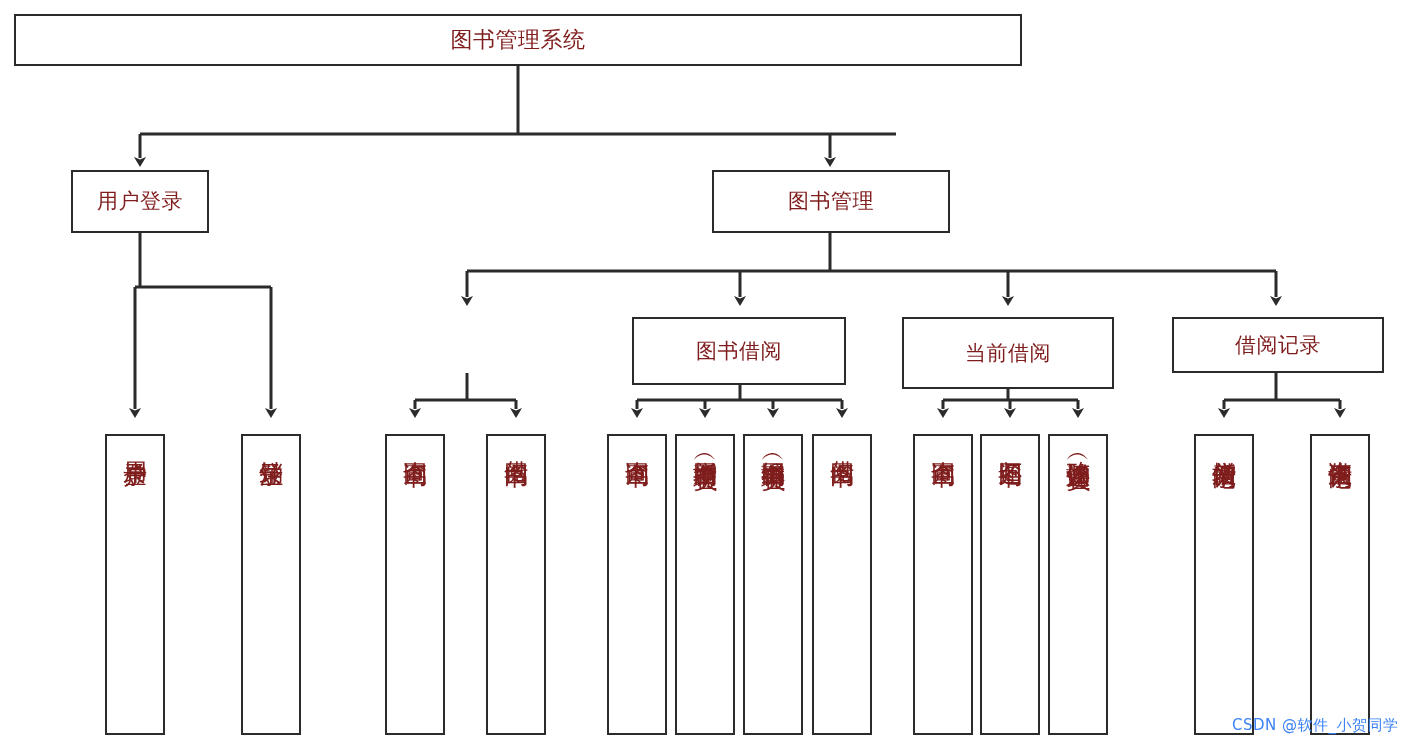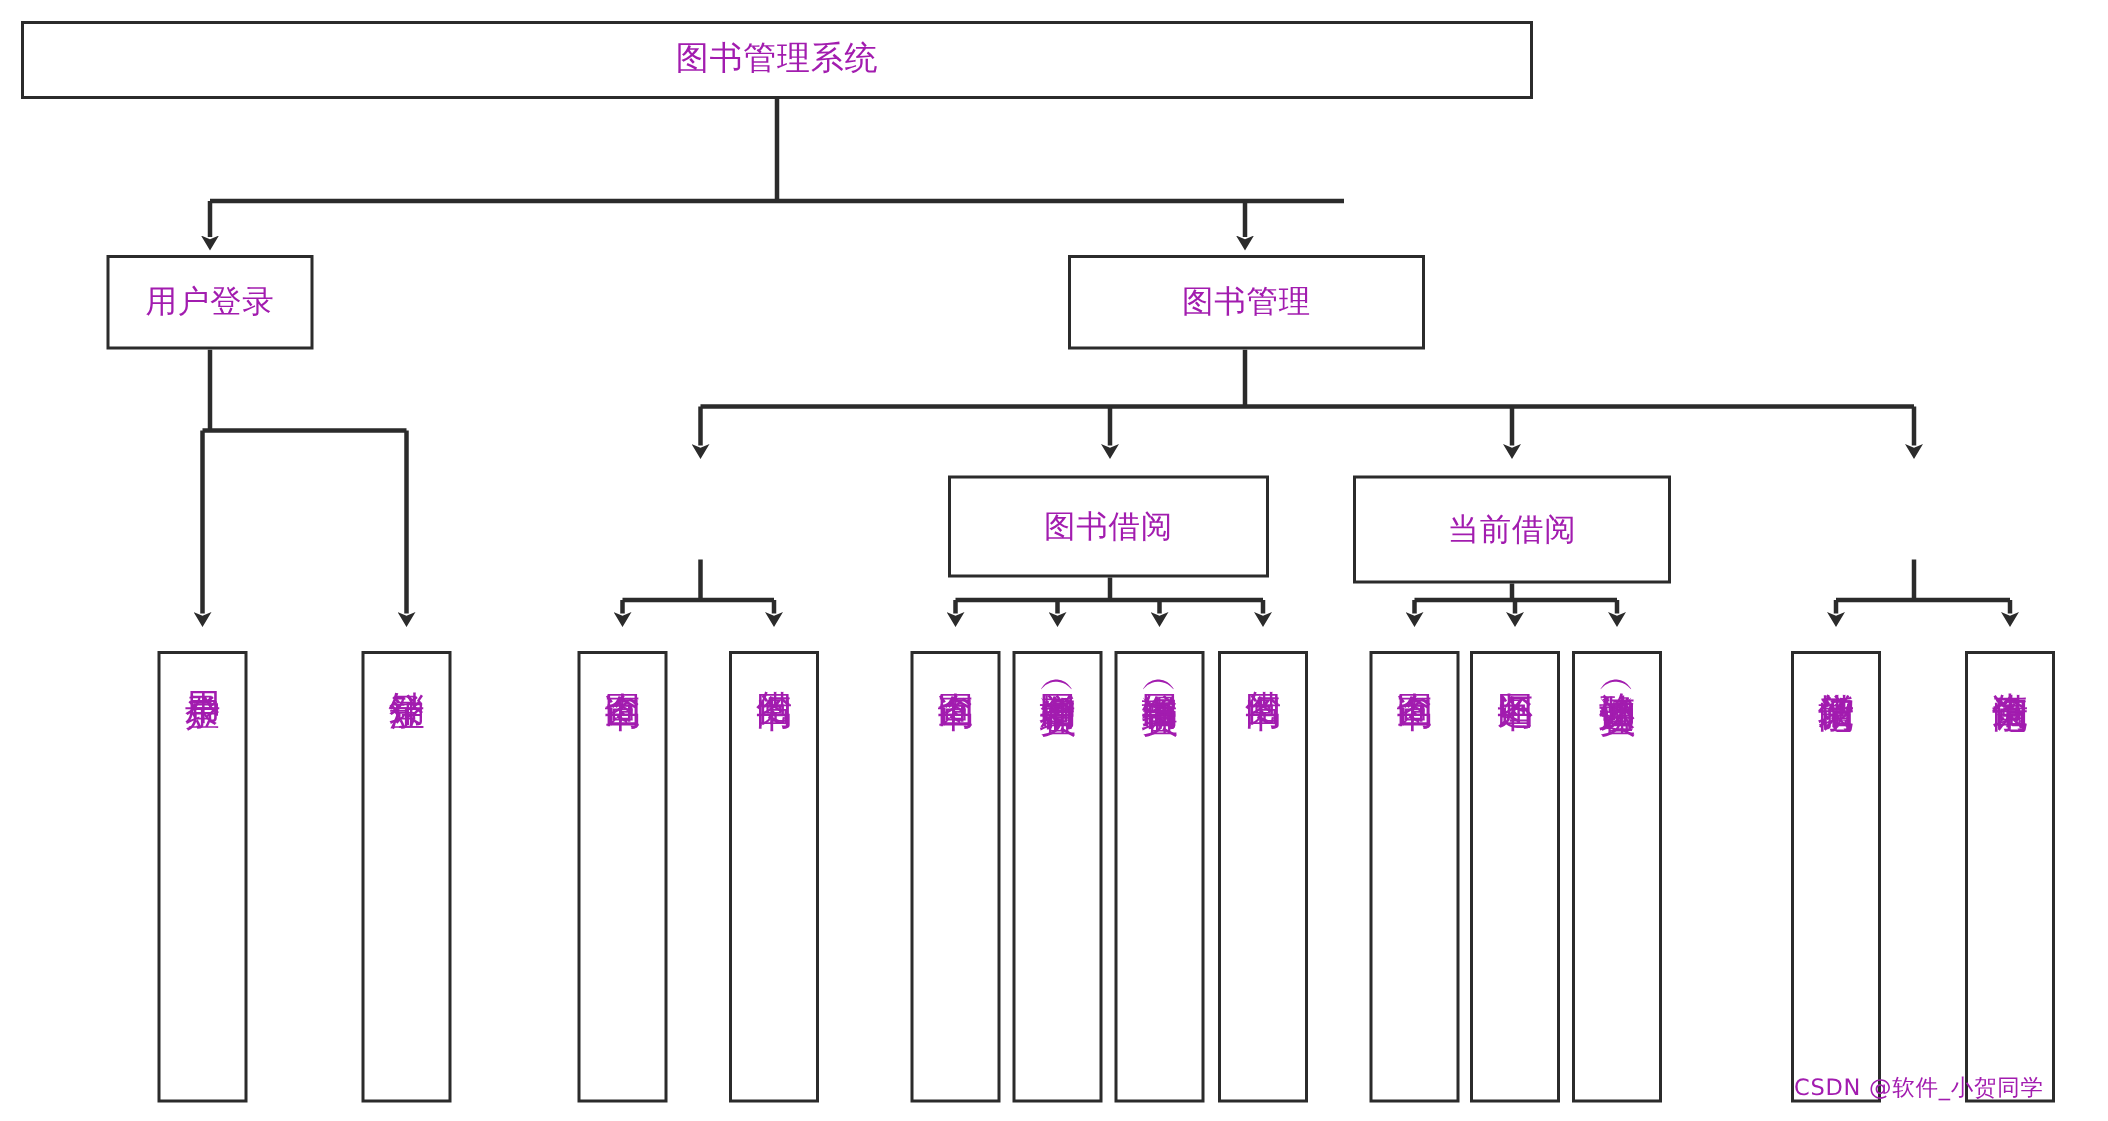--- a/index.html
+++ b/index.html
@@ -34,21 +34,21 @@
     border: 2px solid #2b2b2b;
     display: flex;
     align-items: center;
     justify-content: center;
     text-align: center;
   }
   .node .label {
     display: block;
     line-height: 1.18;
     letter-spacing: 0.5px;
-    color: #a21caf;
+    color: #7f1d1d;
   }
   
   .node.h .label {
     font-size: 21px;
     white-space: nowrap;
   }
   .node.root .label { font-size: 22px; }
   
   .node.v {
     align-items: flex-start;
@@ -58,23 +58,24 @@
     writing-mode: vertical-rl;
     text-orientation: upright;
     font-size: 24px;
     line-height: 1.02;
     letter-spacing: 1px;
     max-height: 100%;
   }
   .watermark {
     position: absolute;
     font-size: 15px;
-    color: #a21caf;
+    color: #3b82f6;
     white-space: nowrap;
     letter-spacing: 0.5px;
+    padding-left: 36px;
   }
 </style>
 </head>
 <body>
 
 <div id="canvas">
 
   <svg class="edges" viewBox="0 0 1405 747" xmlns="http://www.w3.org/2000/svg">
     <defs>
       <marker id="arrow" markerWidth="10" markerHeight="12" refX="1" refY="6" orient="auto" markerUnits="userSpaceOnUse">
@@ -139,20 +140,23 @@
 
 
   <div class="node h" style="left:632px; top:317px; width:214px; height:68px;">
     <span class="label">图书借阅</span>
   </div>
 
   <div class="node h" style="left:902px; top:317px; width:212px; height:72px;">
     <span class="label">当前借阅</span>
   </div>
 
+  <div class="node h" style="left:1172px; top:317px; width:212px; height:56px;">
+    <span class="label">借阅记录</span>
+  </div>
 
   <div class="node v" style="left:105px; top:434px; width:60px; height:301px;">
     <span class="label">用户登录</span>
   </div>
   <div class="node v" style="left:241px; top:434px; width:60px; height:301px;">
     <span class="label">注销登录</span>
   </div>
 
   <div class="node v" style="left:385px; top:434px; width:60px; height:301px;">
     <span class="label">查询图书</span>

